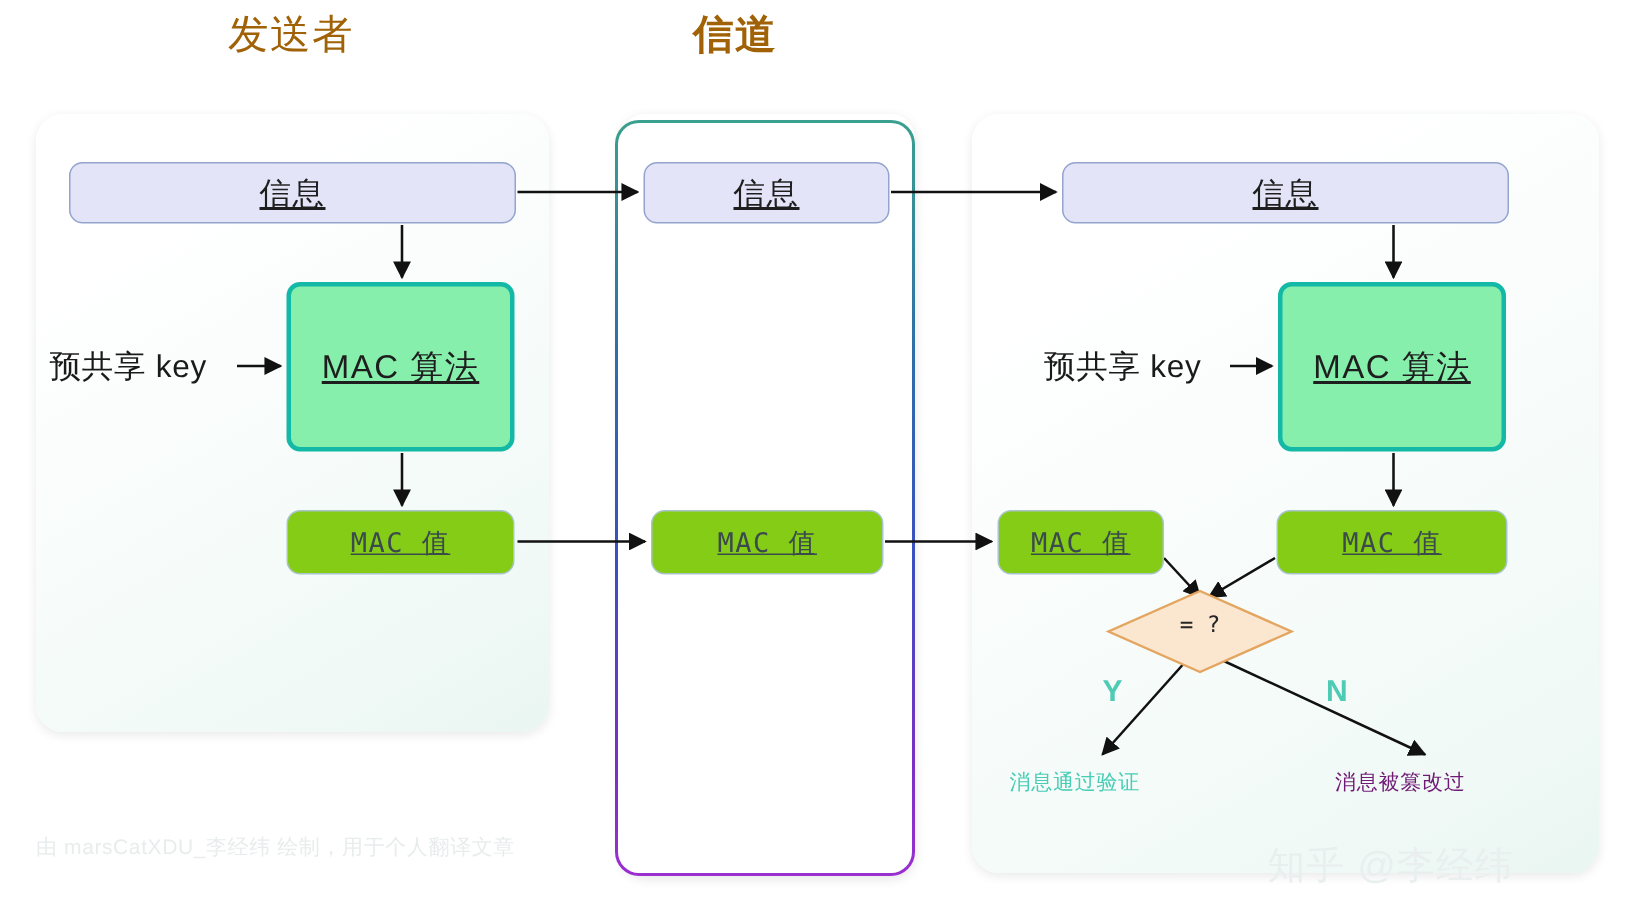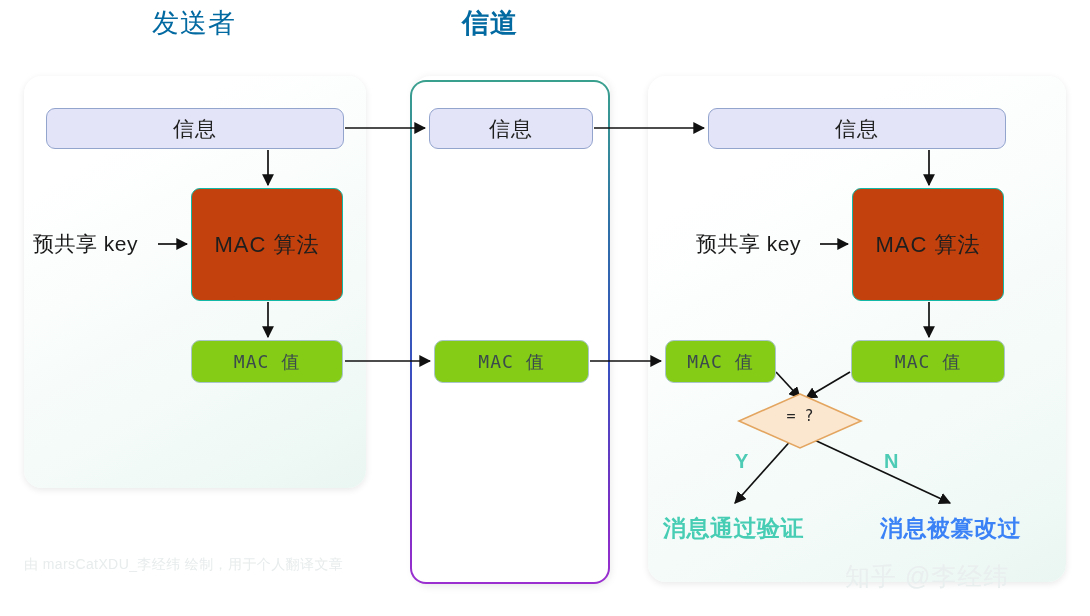--- a/index.html
+++ b/index.html
@@ -16,21 +16,21 @@
     height: 616px;
     background: #ffffff;
     overflow: hidden;
   }
 
   
   .col-title {
     position: absolute;
     font-size: 27px;
     font-weight: 400;
-    color: #0369a1;
+    color: #a16207;
     text-align: center;
     letter-spacing: 1px;
     white-space: nowrap;
   }
   #title-sender   { left: 94px;  top: 5px;  width: 200px; }
   #title-channel  { left: 395px; top: 5px;  width: 190px; font-weight: bold; }
   #title-receiver { left: 755px; top: 5px;  width: 200px; }
 
   
   .panel {
@@ -66,31 +66,32 @@
 
   
   .node {
     position: absolute;
     box-sizing: border-box;
     display: flex;
     align-items: center;
     justify-content: center;
     border-radius: 9px;
     white-space: nowrap;
+    text-decoration: underline;
   }
   .node-msg {
     background: #e3e4f8;
     border: 1px solid #93a4cd;
     font-size: 21px;
     color: #1e1e1e;
     letter-spacing: 1px;
   }
   .node-mac-alg {
-    background: #c2410c;
-    border: 1px solid #14b8a6;
+    background: #86efac;
+    border: 3px solid #14b8a6;
     font-size: 22px;
     color: #1e1e1e;
     letter-spacing: 1px;
   }
   .node-mac-val {
     background: #84cc16;
     border: 1px solid #a9c4cb;
     font-family: "DejaVu Sans Mono", "Liberation Mono", monospace;
     font-size: 18px;
     color: #3b4a4d;
@@ -136,27 +137,28 @@
     position: absolute;
     font-size: 20px;
     font-weight: bold;
     letter-spacing: 0.5px;
   }
   #label-y { left: 735px; top: 450px; color: #4ecbb4; }
   #label-n { left: 884px; top: 450px; color: #4ecbb4; }
 
   .outcome {
     position: absolute;
-    font-size: 23px;
-    font-weight: bold;
+    font-size: 14px;
+    font-weight: normal;
     white-space: nowrap;
     letter-spacing: 0.5px;
+    margin-left: 10px;
   }
   #outcome-ok  { left: 663px; top: 513px; color: #46cdb4; }
-  #outcome-bad { left: 880px; top: 513px; color: #3b82f6; }
+  #outcome-bad { left: 880px; top: 513px; color: #701a75; }
 
   
   #credit {
     position: absolute;
     left: 24px; top: 556px;
     font-size: 14px;
     color: #e8ecec;
     white-space: nowrap;
     letter-spacing: 0.4px;
   }

